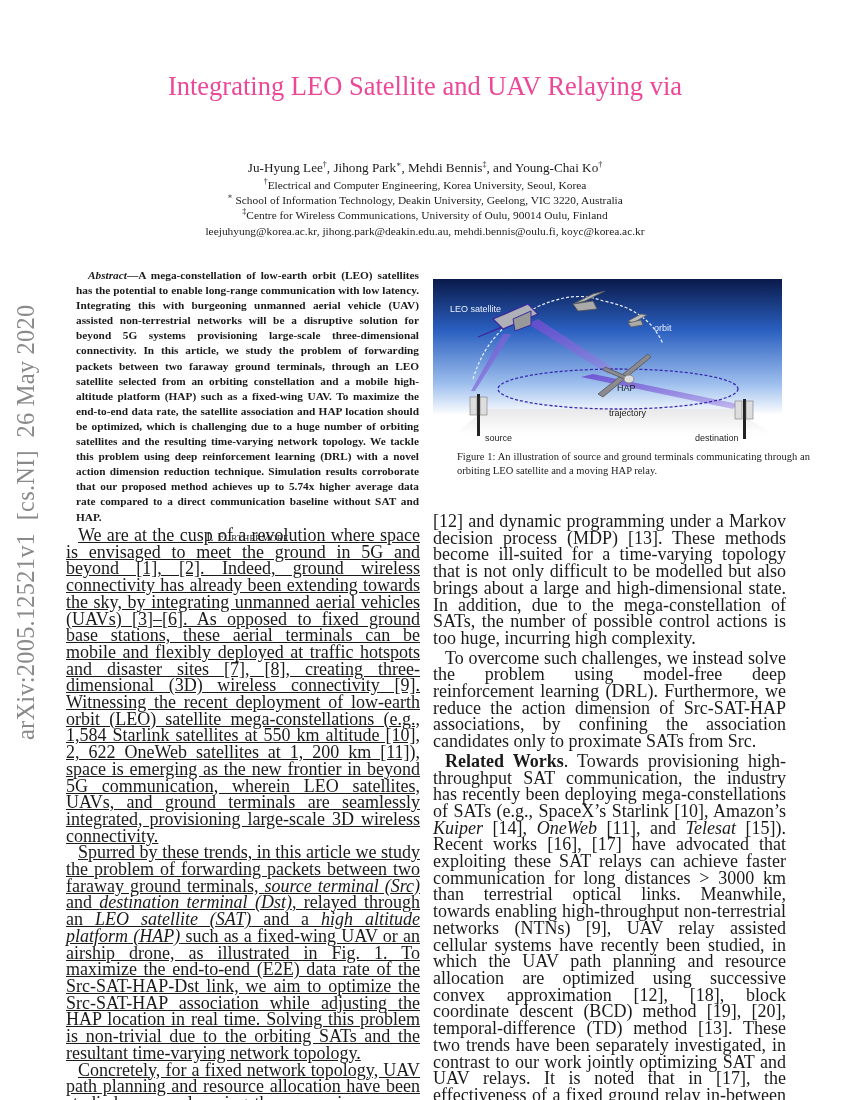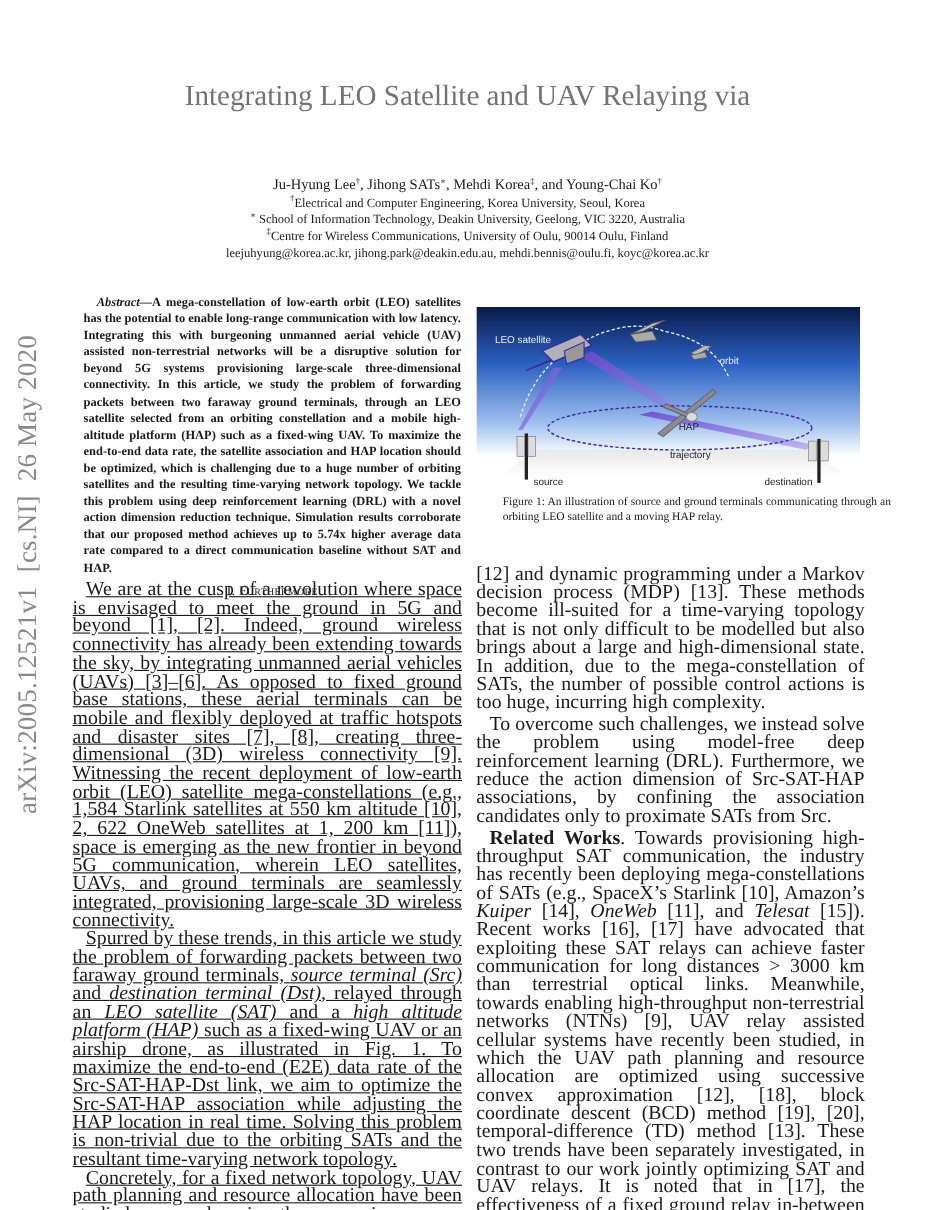--- a/index.html
+++ b/index.html
@@ -1,19 +1,19 @@
 <!DOCTYPE html>
 <html><head>
 <meta charset="utf-8">
 <style>
   html, body { margin: 0; padding: 0; background: #ffffff; }
   body { width: 850px; height: 1100px; position: relative; overflow: hidden;
          font-family: "Liberation Serif", "DejaVu Serif", serif; color: #1a1a1a; }
   .title { position: absolute; left: 60px; top: 70px; width: 730px; text-align: center;
-           font-size: 26.5px; line-height: 33px; color: #737373; }
+           font-size: 26.5px; line-height: 33px; color: #ec4899; }
   .authors { position: absolute; left: 60px; top: 160px; width: 730px; text-align: center;
              font-size: 13.2px; line-height: 16px; }
   .affil { position: absolute; left: 60px; width: 730px; text-align: center; font-size: 11.4px; line-height: 15px; }
   sup { font-size: 8px; vertical-align: 5px; line-height: 0; }
   .arxiv { position: absolute; left: 4px; top: 740px; width: 470px; height: 44px;
            transform: rotate(-90deg); transform-origin: 0 0;
            font-size: 24.5px; color: #8a8a8a; white-space: pre; line-height: 44px; letter-spacing: 0.2px; }
   .col { position: absolute; font-size: 18px; line-height: 16.7px; text-align: justify; }
   .col p { margin: 0; }
   .indent { text-indent: 12px; }
@@ -38,22 +38,22 @@
 <body>
 
 <div class="arxiv">arXiv:2005.12521v1  [cs.NI]  26 May 2020</div>
 
 <div class="title">
   <div>Integrating LEO Satellite and UAV Relaying via</div>
 </div>
 
 <div class="authors">
   <span>Ju-Hyung Lee</span><sup>†</sup>,
-  <span>Jihong SATs</span><sup>∗</sup>,
-  <span>Mehdi Korea</span><sup>‡</sup>,
+  <span>Jihong Park</span><sup>∗</sup>,
+  <span>Mehdi Bennis</span><sup>‡</sup>,
   <span>and</span>
   <span>Young-Chai Ko</span><sup>†</sup>
 </div>
 
 <div class="affil" style="top:178px"><sup>†</sup><span>Electrical and Computer Engineering, Korea University, Seoul, Korea</span></div>
 <div class="affil" style="top:193px"><sup>∗</sup><span> School of Information Technology, Deakin University, Geelong, VIC 3220, Australia</span></div>
 <div class="affil" style="top:208px"><sup>‡</sup><span>Centre for Wireless Communications, University of Oulu, 90014 Oulu, Finland</span></div>
 <div class="affil" style="top:224px">leejuhyung@korea.ac.kr, jihong.park@deakin.edu.au, mehdi.bennis@oulu.fi, koyc@korea.ac.kr</div>
 
 <div class="col abstract">

